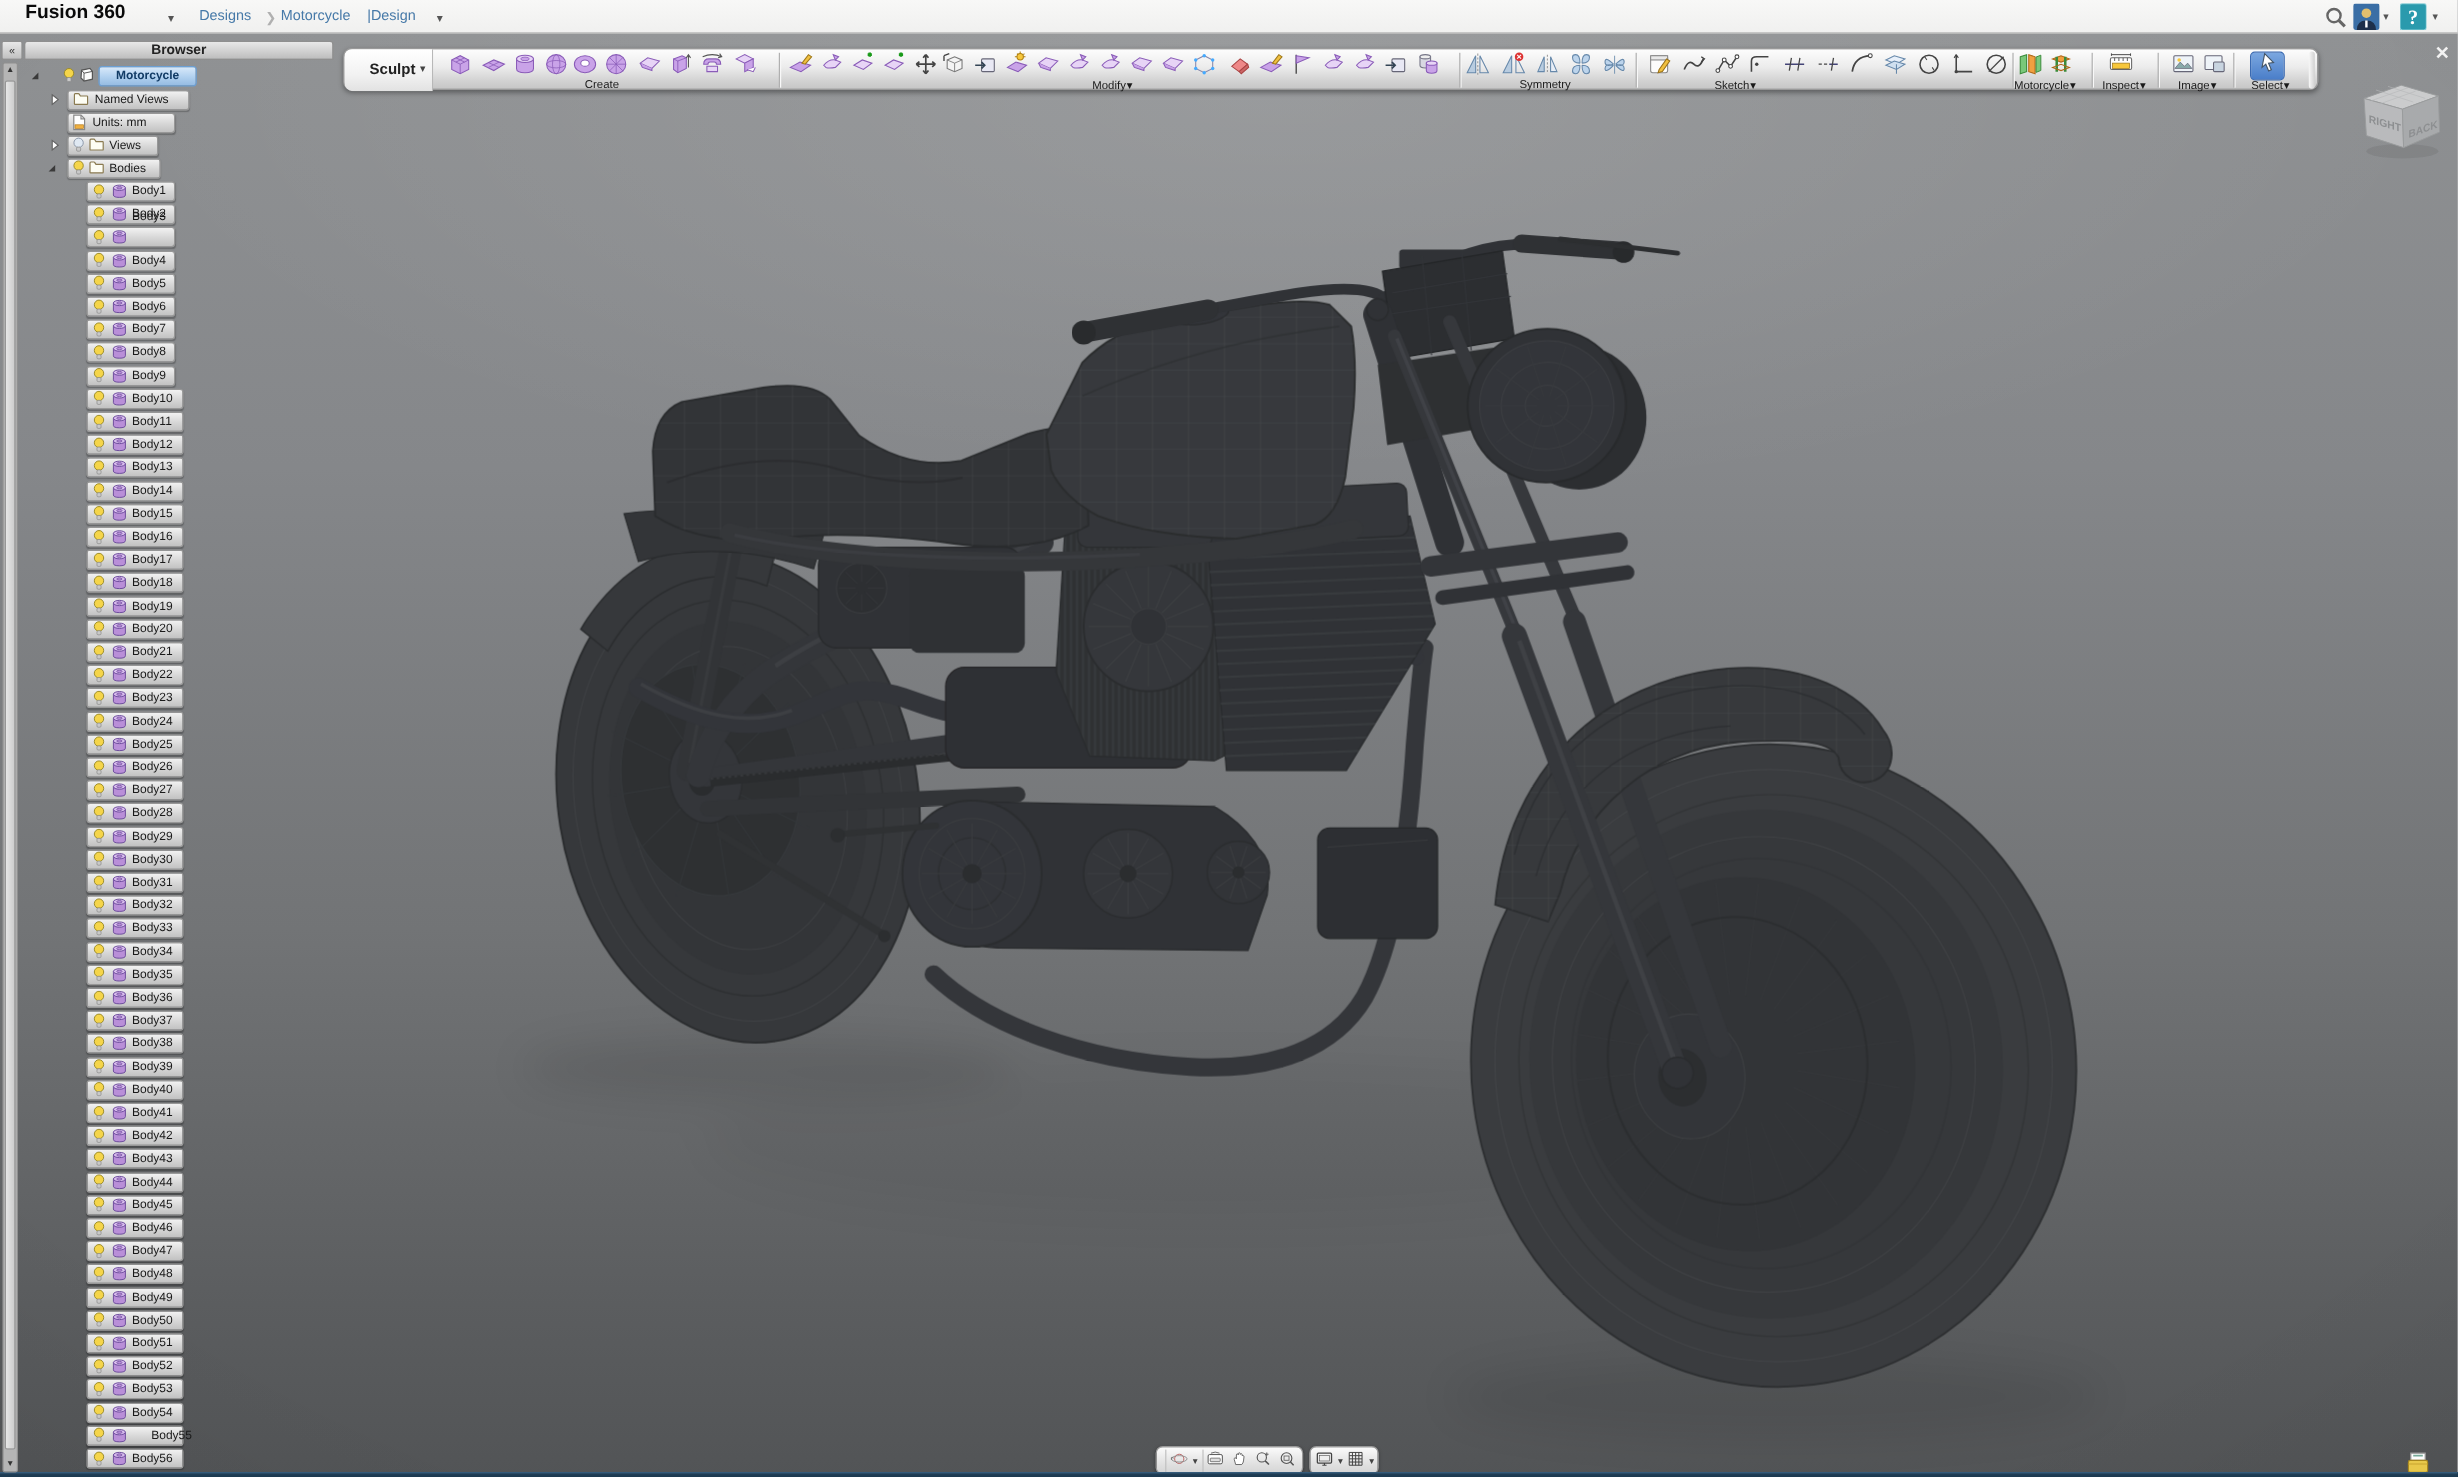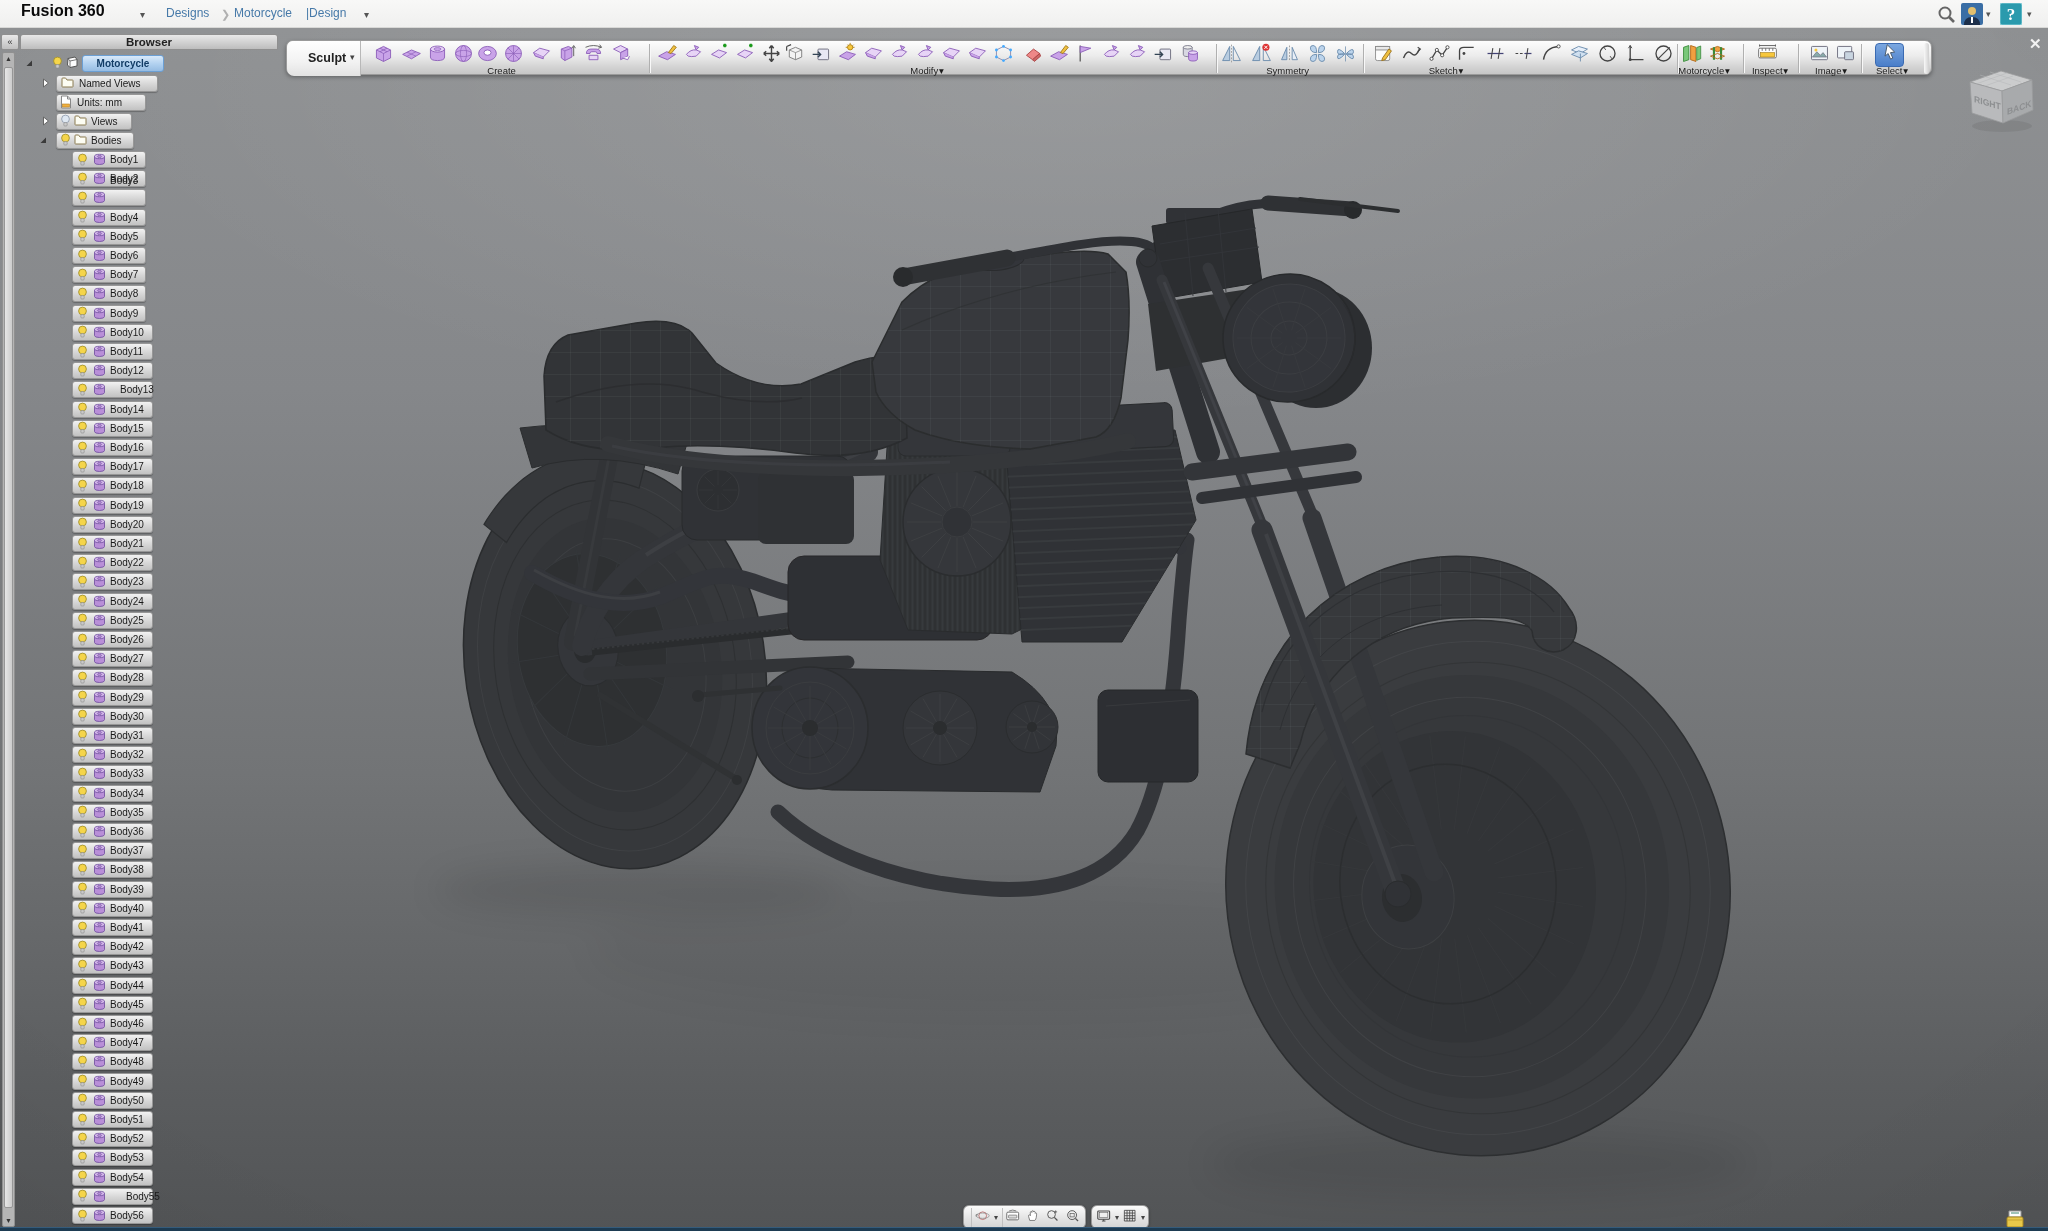--- a/index.html
+++ b/index.html
@@ -1016,21 +1016,21 @@
       <div class="tbox" style="left:72px;top:381.4px;width:81px"></div>
       <svg style="position:absolute;left:77px;top:382.9px" width="11" height="14">
         <circle cx="5.5" cy="5" r="3.9" fill="#f5d54a" stroke="#9a8a28" stroke-width="0.8"></circle>
         <rect x="3.8" y="8.6" width="3.4" height="3.4" rx="1" fill="#c9c9c9" stroke="#8a8a8a" stroke-width="0.6"></rect>
       </svg>
       <svg style="position:absolute;left:93px;top:383.4px" width="13" height="13">
         <path d="M1.5,3.5 L1.5,9.5 Q1.5,11.5 6.5,11.5 Q11.5,11.5 11.5,9.5 L11.5,3.5 Z" fill="#b98fd8" stroke="#6b4a9b" stroke-width="0.8"></path>
         <ellipse cx="6.5" cy="3.5" rx="5" ry="2.2" fill="#d9bdee" stroke="#6b4a9b" stroke-width="0.8"></ellipse>
         <ellipse cx="6.5" cy="3.5" rx="2.2" ry="1" fill="#b98fd8" stroke="#6b4a9b" stroke-width="0.6"></ellipse>
       </svg>
-      <div class="tlabel" style="left:120px;top:382.4px">Body13</div>
+      <div class="tlabel" style="left:110px;top:382.4px">Body13</div>
       <div class="tbox" style="left:72px;top:400.6px;width:81px"></div>
       <svg style="position:absolute;left:77px;top:402.1px" width="11" height="14">
         <circle cx="5.5" cy="5" r="3.9" fill="#f5d54a" stroke="#9a8a28" stroke-width="0.8"></circle>
         <rect x="3.8" y="8.6" width="3.4" height="3.4" rx="1" fill="#c9c9c9" stroke="#8a8a8a" stroke-width="0.6"></rect>
       </svg>
       <svg style="position:absolute;left:93px;top:402.6px" width="13" height="13">
         <path d="M1.5,3.5 L1.5,9.5 Q1.5,11.5 6.5,11.5 Q11.5,11.5 11.5,9.5 L11.5,3.5 Z" fill="#b98fd8" stroke="#6b4a9b" stroke-width="0.8"></path>
         <ellipse cx="6.5" cy="3.5" rx="5" ry="2.2" fill="#d9bdee" stroke="#6b4a9b" stroke-width="0.8"></ellipse>
         <ellipse cx="6.5" cy="3.5" rx="2.2" ry="1" fill="#b98fd8" stroke="#6b4a9b" stroke-width="0.6"></ellipse>
       </svg>

